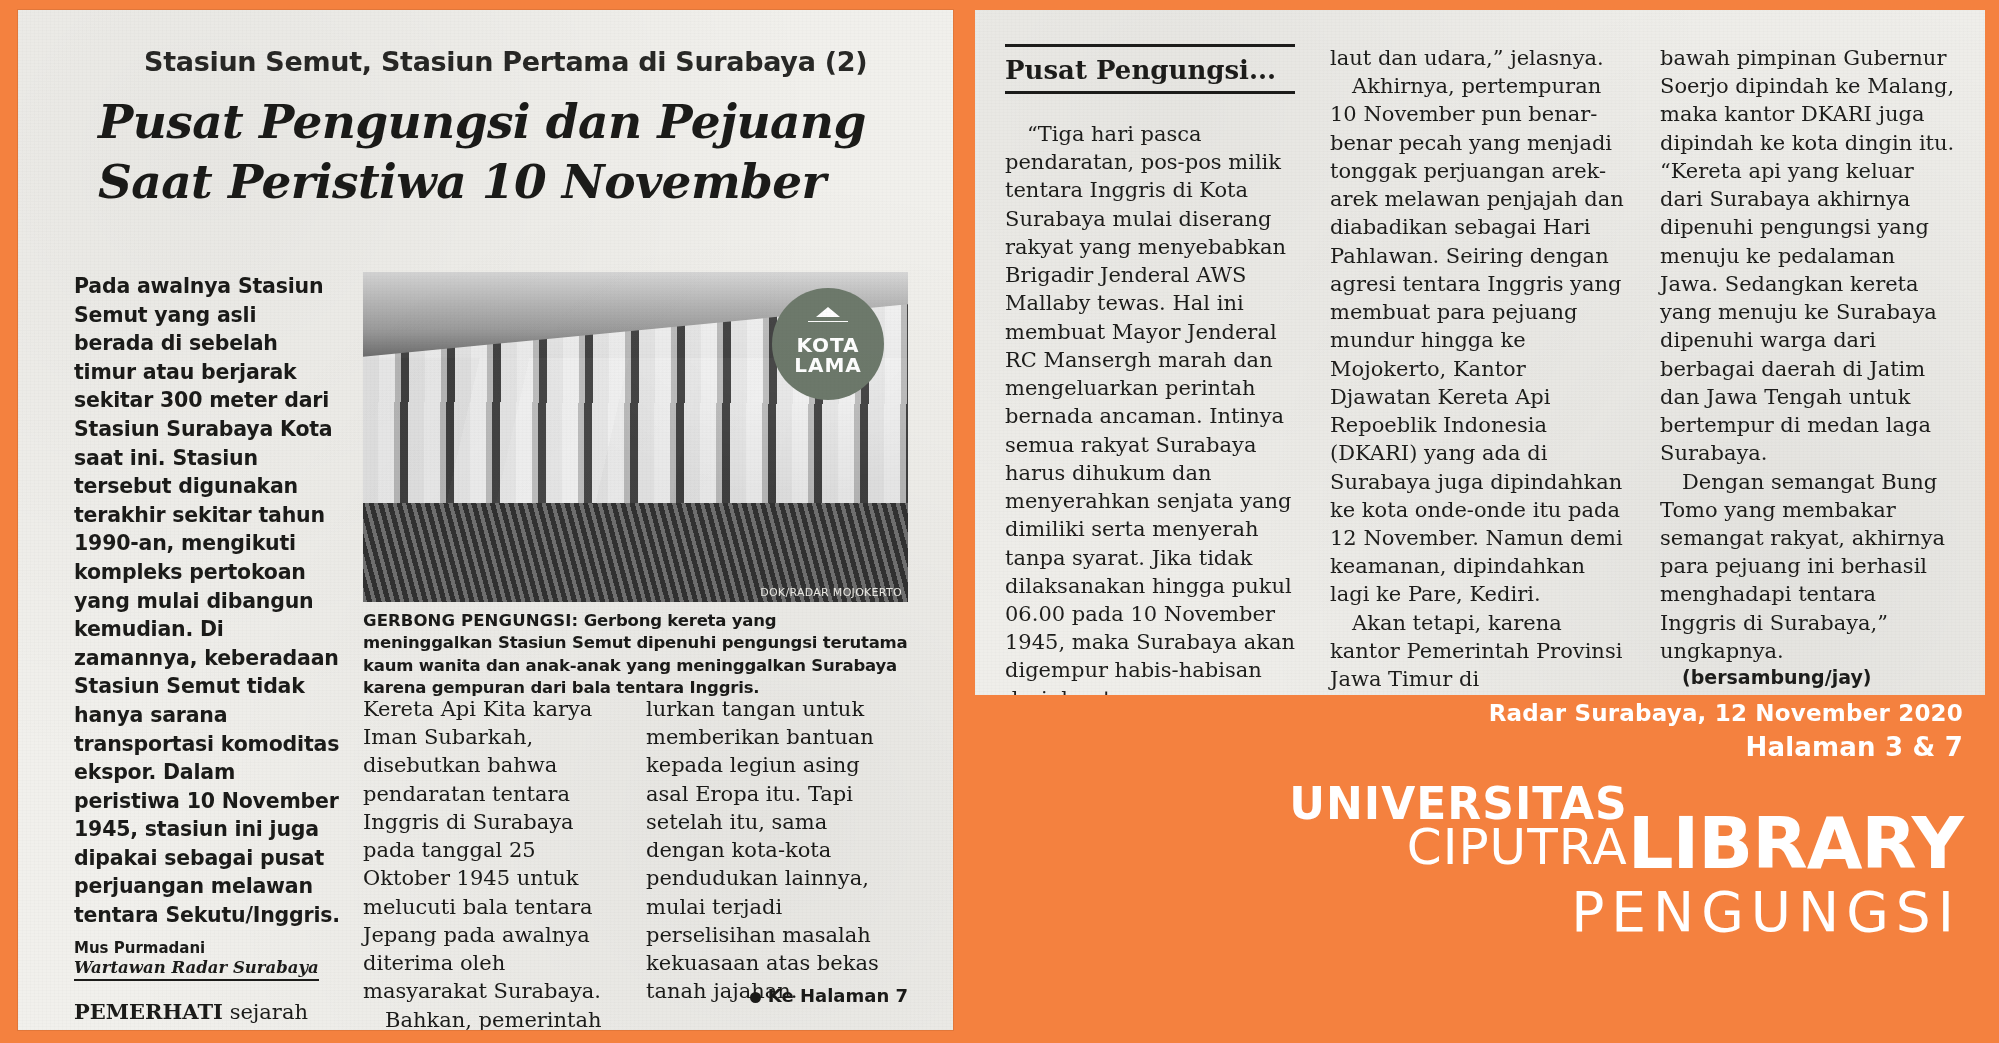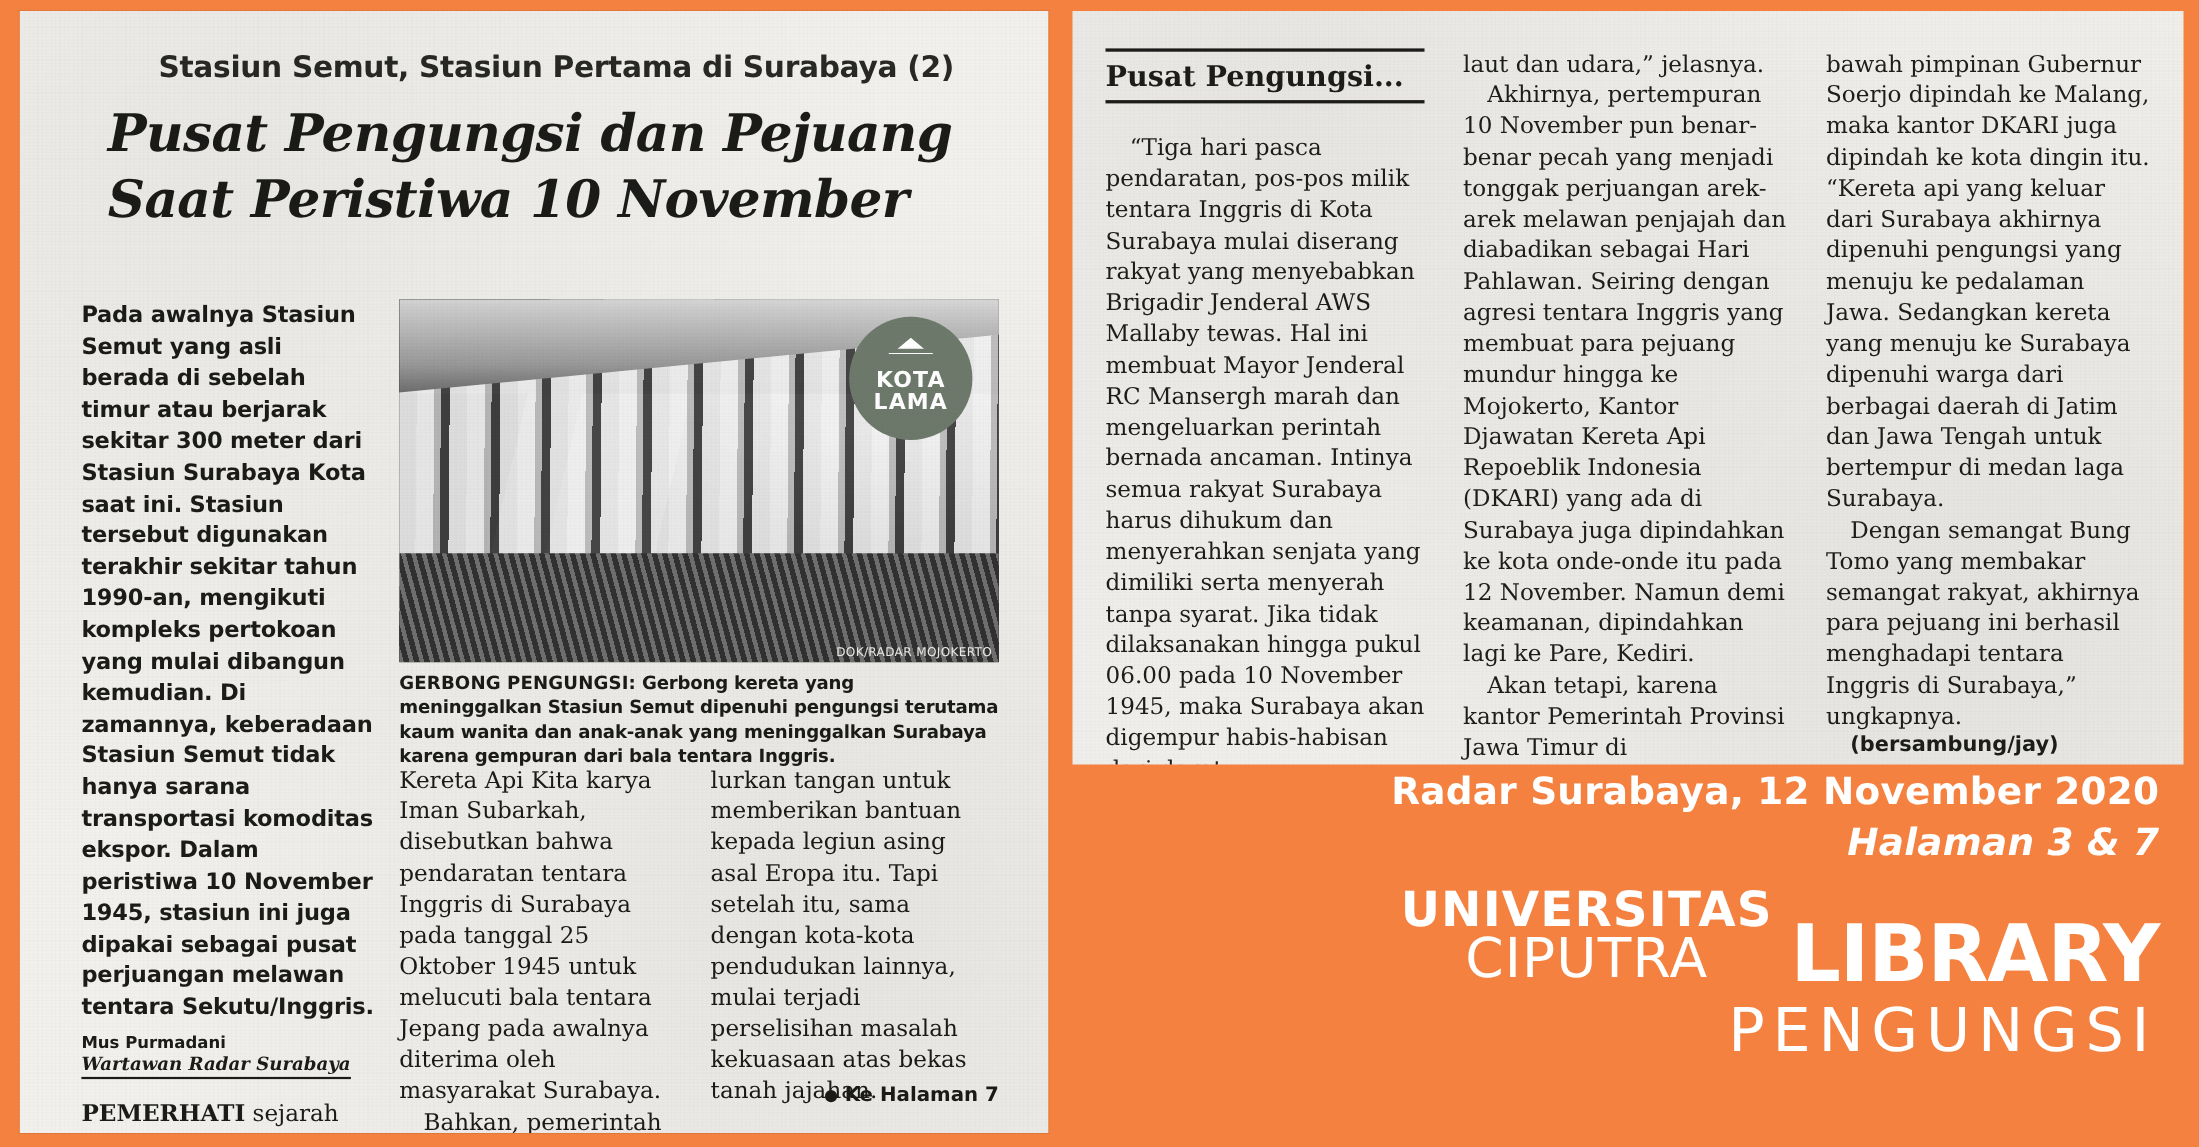--- a/index.html
+++ b/index.html
@@ -260,44 +260,42 @@
   #brand {
     position:absolute;
     left:1000px; top:700px;
     width:985px; height:335px;
     color:#ffffff;
     text-align:right;
   }
   #brand-line1 {
     font-family:"DejaVu Sans", sans-serif;
     font-weight:bold;
-    font-size:34px;
+    font-size:23px;
     letter-spacing:0.2px;
     padding-right:22px;
   }
   #brand-line2 {
     font-family:"DejaVu Sans", sans-serif;
     font-weight:bold;
-    font-size:34px;
+    font-size:26px;
     letter-spacing:0.2px;
     padding-right:22px;
     margin-top:6px;
-    font-style:italic;
   }
   #brand-logo {
     margin-top:22px;
     display:flex;
     align-items:flex-end;
     justify-content:flex-end;
     padding-right:22px;
   }
   #brand-uc {
-    text-align:center;
+    text-align:right;
     line-height:0.92;
-    margin-right:16px;
     margin-bottom:4px;
   }
   #brand-uni {
     font-family:"DejaVu Sans", sans-serif;
     font-weight:bold;
     font-size:44px;
     letter-spacing:1px;
     display:block;
   }
   #brand-cip {

